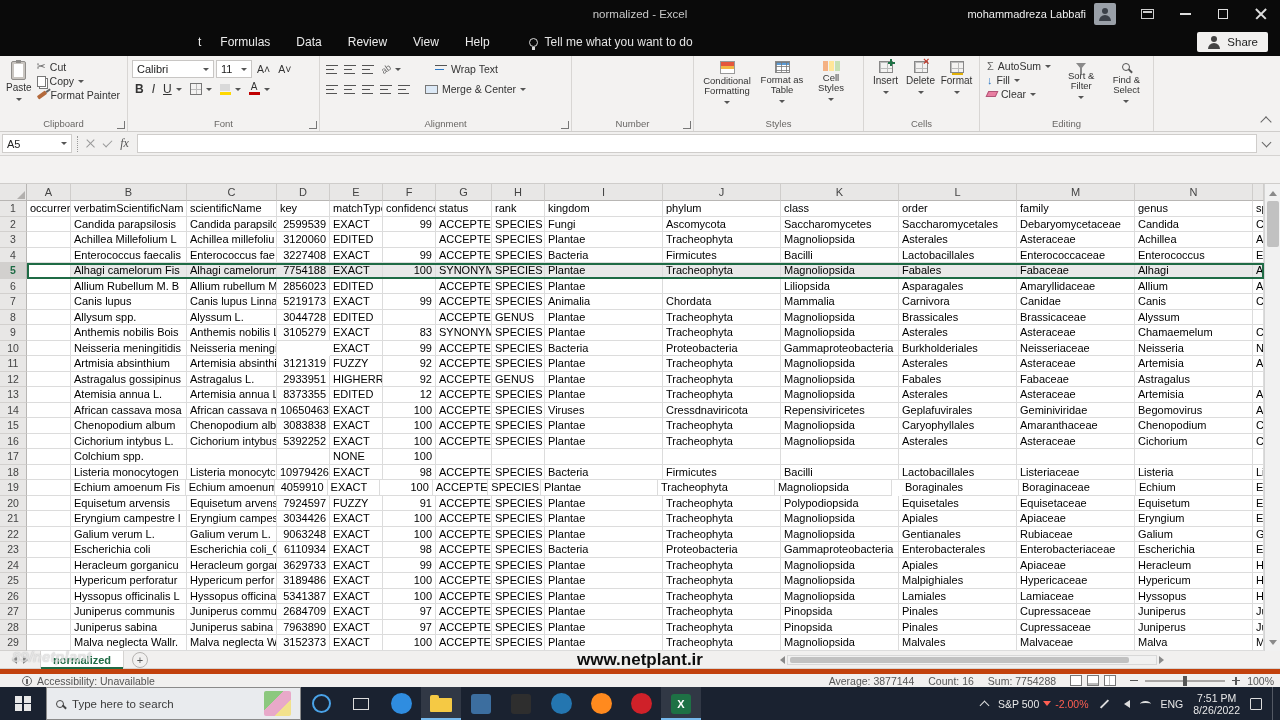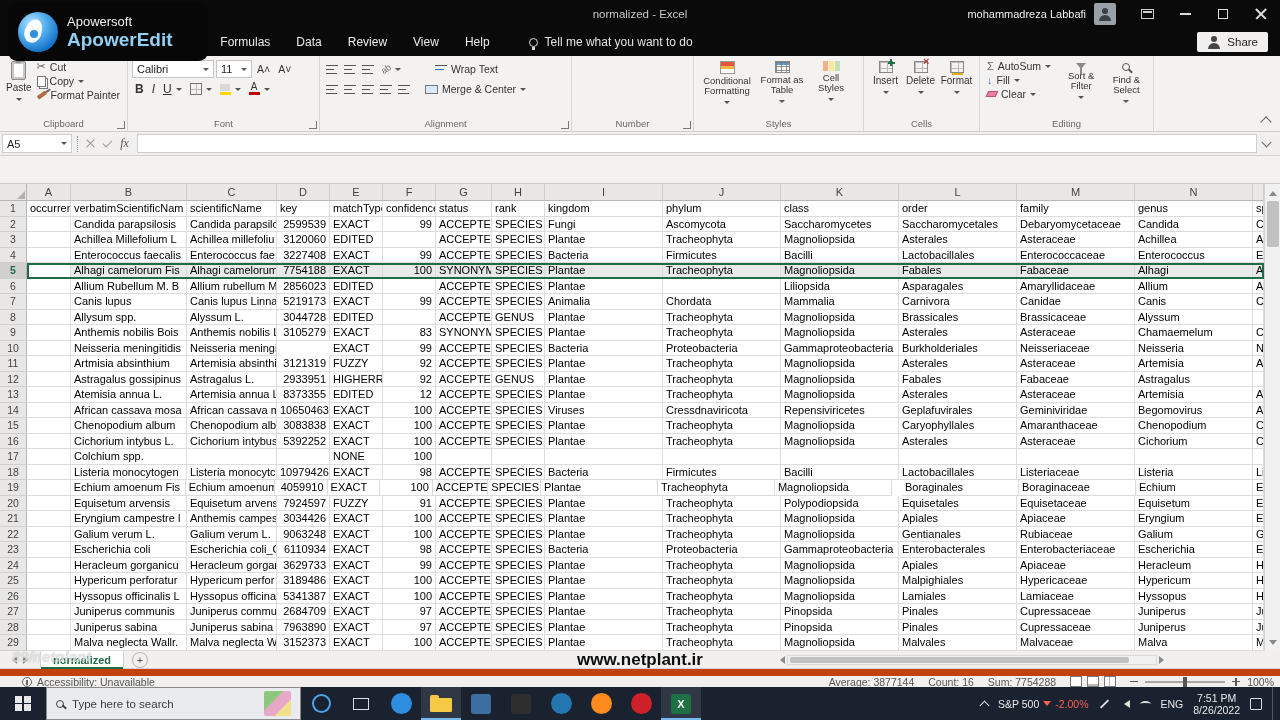--- a/index.html
+++ b/index.html
@@ -128,21 +128,21 @@
   .snav{display:flex;gap:6px;padding:0 8px}
   .tri-left{width:0;height:0;border:4px solid transparent;border-right:5px solid #8a8a8a}
   .tri-right{width:0;height:0;border:4px solid transparent;border-left:5px solid #8a8a8a}
   .sheet-tab{height:18px;padding:0 12px;background:#fff;border-right:1px solid #d5d3d1;border-left:1px solid #d5d3d1;color:#1f6b45;font-weight:bold;display:flex;align-items:center;box-shadow:inset 0 -2px 0 #1f6b45}
   .add-sheet{width:18px;height:14px;border:1px solid #b5b3b1;border-radius:50%;margin-left:8px;display:flex;align-items:center;justify-content:center;font-size:11px;color:#555;line-height:12px;width:16px;height:16px}
   .hscroll{position:absolute;right:112px;width:392px;height:12px;display:flex;align-items:center;gap:2px}
   .hs-track{flex:1;height:10px;background:#f1f1f1;border:1px solid #d8d8d8;position:relative}
   .hs-thumb{position:absolute;left:2px;top:1px;height:6px;width:92%;background:#c1c1c1;border-radius:2px}
 
   
-  .statusbar{position:absolute;top:669px;left:0;width:1280px;height:18px;background:#f1f0ef;border-top:7px solid #c2410c;display:flex;align-items:center;font-size:10.5px;color:#555}
+  .statusbar{position:absolute;top:669px;left:0;width:1280px;height:18px;background:#f1f0ef;border-top:5px solid #c2410c;display:flex;align-items:center;font-size:10.5px;color:#555}
   .acc{display:flex;align-items:center;gap:5px;margin-left:22px}
   .acc-ic{width:10px;height:10px;border:1.2px solid #666;border-radius:50%;position:relative}
   .acc-ic::after{content:"";position:absolute;left:3px;top:2px;width:2px;height:5px;background:#666}
   .sb-right{position:absolute;right:6px;display:flex;align-items:center;gap:14px}
   .vics{display:flex;gap:5px}
   .vic{width:12px;height:11px;border:1px solid #777;background:#fff}
   .vic.b2{background:linear-gradient(#fff 0 7px,#bbb 7px)}
   .vic.b3{background:linear-gradient(90deg,#fff 0 4px,#bbb 4px 5px,#fff 5px)}
   .zoom{display:flex;align-items:center;gap:7px}
   .zi-minus{width:8px;height:1.6px;background:#555}
@@ -843,21 +843,21 @@
           <div class="cell" style="width: 118px;">Polypodiopsida</div>
           <div class="cell" style="width: 118px;">Equisetales</div>
           <div class="cell" style="width: 118px;">Equisetaceae</div>
           <div class="cell" style="width: 118px;">Equisetum</div>
           <div class="cell" style="width: 11px;">Eq</div>
         </div>
         <div class="grow">
           <div class="rowhdr">21</div>
           <div class="cell" style="width: 44px;"></div>
           <div class="cell" style="width: 116px;">Eryngium campestre l</div>
-          <div class="cell" style="width: 90px;">Anthemis campes</div>
+          <div class="cell" style="width: 90px;">Eryngium campes</div>
           <div class="cell num" style="width: 53px;">3034426</div>
           <div class="cell" style="width: 53px;">EXACT</div>
           <div class="cell num" style="width: 53px;">100</div>
           <div class="cell" style="width: 56px;">ACCEPTED</div>
           <div class="cell" style="width: 53px;">SPECIES</div>
           <div class="cell" style="width: 118px;">Plantae</div>
           <div class="cell" style="width: 118px;">Tracheophyta</div>
           <div class="cell" style="width: 118px;">Magnoliopsida</div>
           <div class="cell" style="width: 118px;">Apiales</div>
           <div class="cell" style="width: 118px;">Apiaceae</div>
@@ -1123,23 +1123,16 @@
       <span>ENG</span>
       <span class="clock">
         <div>7:51 PM</div>
         <div>8/26/2022</div>
       </span>
       <span class="ic-ac"></span>
       <span class="desk-sliver"></span>
     </div>
   </div>
 
-  <div class="apower">
-    <div class="apower-logo"></div>
-    <div>
-      <div class="ap-top">Apowersoft</div>
-      <div class="ap-bottom">ApowerEdit</div>
-    </div>
-  </div>
   <div class="netplant">www.netplant.ir</div>
   <div class="ghost">89/netplant</div>
 
 </div>
 
 </body></html>

